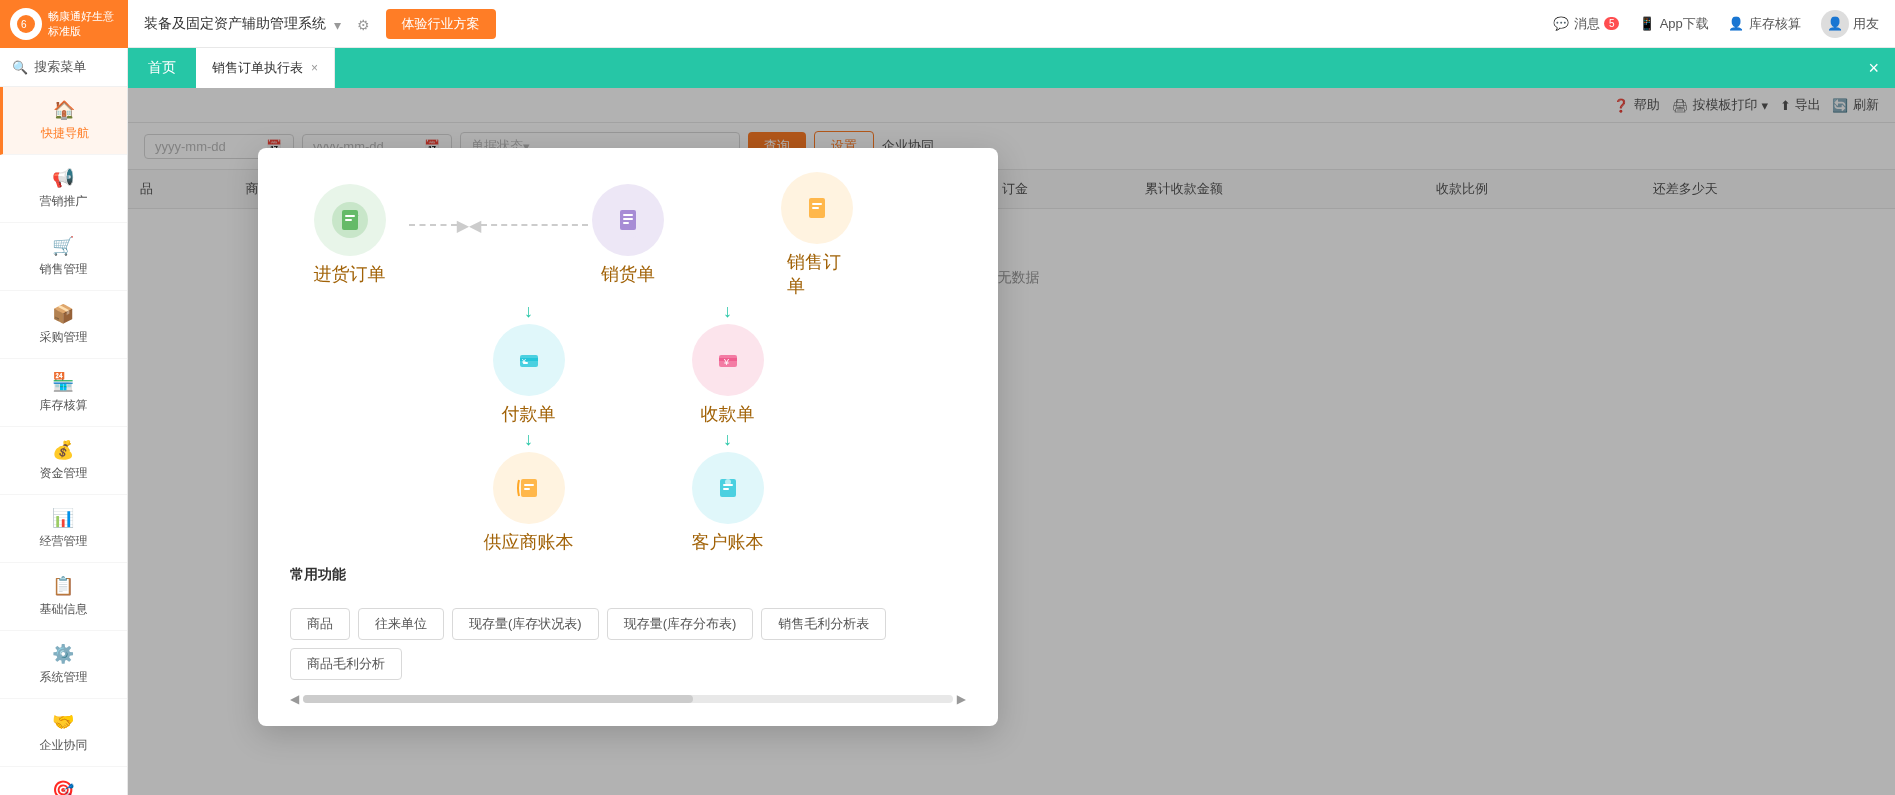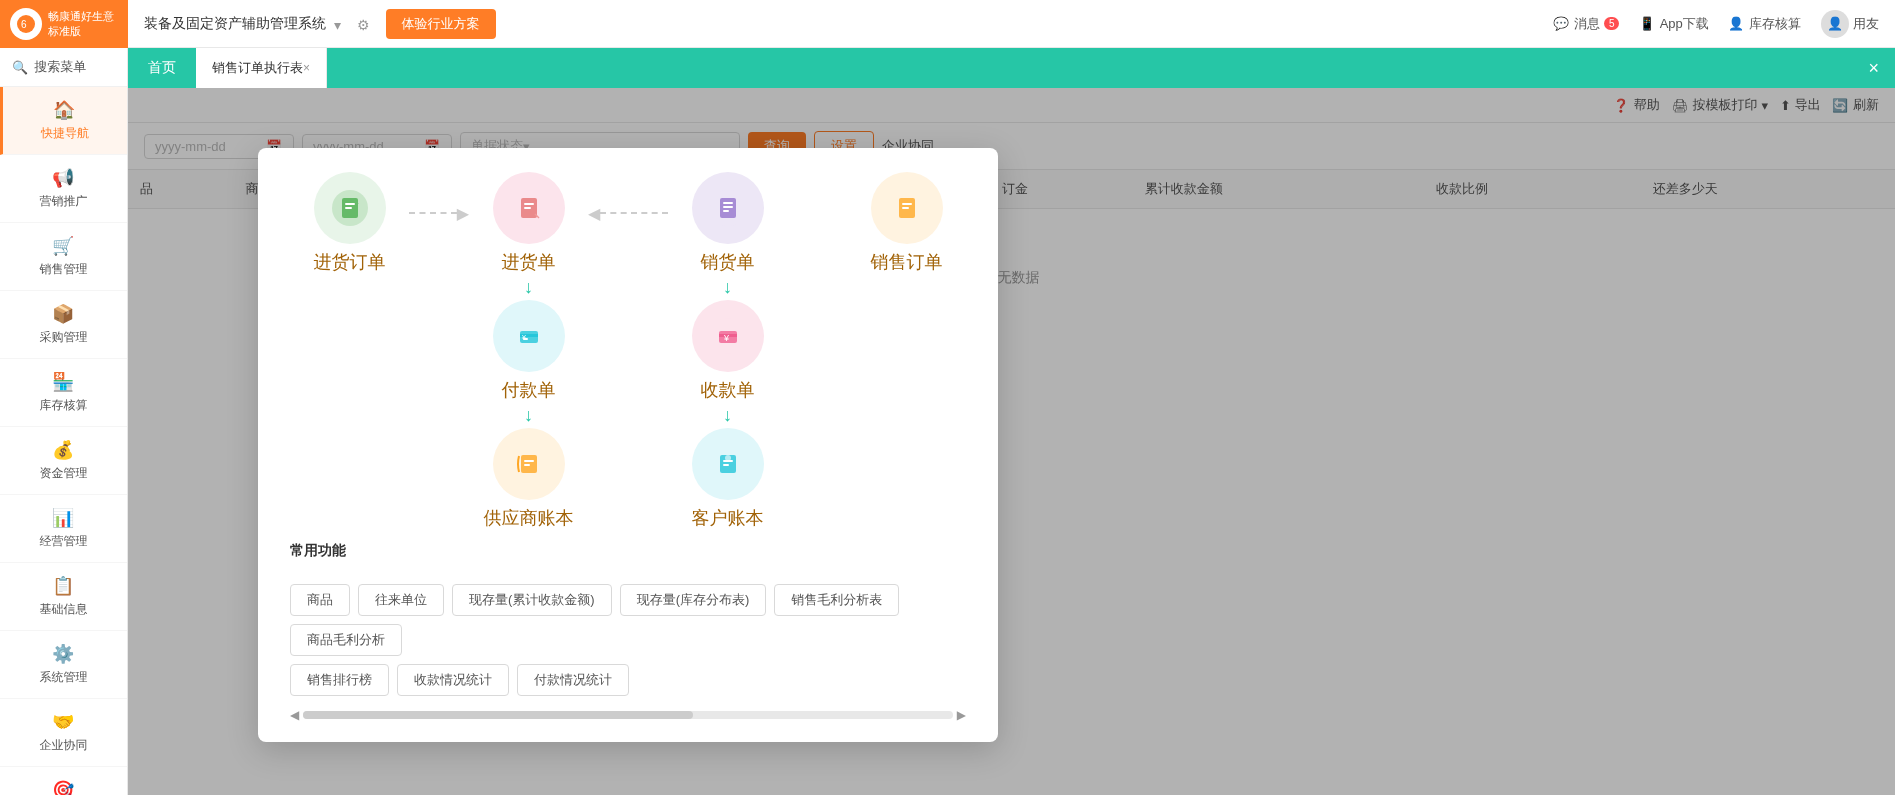--- a/index.html
+++ b/index.html
@@ -59,21 +59,21 @@
     .tab-bar {
       display: flex; align-items: center; background: #26c6a6;
       height: 40px; padding: 0; position: relative;
     }
     .tab-home {
       padding: 0 20px; height: 40px; display: flex; align-items: center;
       color: #fff; cursor: pointer; font-size: 14px; background: #26c6a6;
     }
     .tab-item {
       padding: 0 16px; height: 40px; display: flex; align-items: center;
-      background: #fff; color: #333; cursor: pointer; font-size: 13px; 
+      background: #fff; color: #333; cursor: pointer; font-size: 13px; gap: 8px;
       border-right: 1px solid #e8e8e8;
     }
     .tab-item .close-btn { color: #999; font-size: 12px; cursor: pointer; }
     .tab-close-all {
       margin-left: auto; padding: 0 16px; color: #fff; cursor: pointer;
       font-size: 18px; display: flex; align-items: center;
     }
 
     
     .toolbar {
@@ -348,32 +348,20 @@
               </svg>
             </div>
             <span class="flow-label">进货订单</span>
           </div>
 
           <div style="display:flex;align-items:center;padding-bottom:20px;">
             <div style="flex:1;border-top:2px dashed #ccc;"></div>
             <span style="color:#ccc;font-size:16px;">▶</span>
           </div>
 
-          <div class="flow-grid-item">
-            <div class="flow-circle red-light">
-              <svg width="36" height="36" viewBox="0 0 36 36">
-                <circle cx="18" cy="18" r="18" fill="#fce4ec"></circle>
-                <rect x="10" y="8" width="16" height="20" rx="2" fill="#e57373" opacity="0.8"></rect>
-                <rect x="13" y="13" width="10" height="2" rx="1" fill="#fff"></rect>
-                <rect x="13" y="17" width="7" height="2" rx="1" fill="#fff"></rect>
-                <path d="M24 24 L28 28" stroke="#ef9a9a" stroke-width="1.5"></path>
-              </svg>
-            </div>
-            <span class="flow-label">进货单</span>
-          </div>
 
           <div style="display:flex;align-items:center;padding-bottom:20px;">
             <span style="color:#ccc;font-size:16px;">◀</span>
             <div style="flex:1;border-top:2px dashed #ccc;"></div>
           </div>
 
           <div class="flow-grid-item">
             <div class="flow-circle purple">
               <svg width="36" height="36" viewBox="0 0 36 36">
                 <circle cx="18" cy="18" r="18" fill="#ede7f6"></circle>
@@ -486,29 +474,24 @@
           </div>
           <div></div>
             <div></div>
         </div>
 
         <div class="common-section">
           <div class="common-title">常用功能</div>
           <div class="common-btns">
             <button class="common-btn">商品</button>
             <button class="common-btn">往来单位</button>
-            <button class="common-btn">现存量(累计收款金额)</button>
+            <button class="common-btn">现存量(库存状况表)</button>
             <button class="common-btn">现存量(库存分布表)</button>
             <button class="common-btn">销售毛利分析表</button>
             <button class="common-btn">商品毛利分析</button>
-          </div>
-          <div class="common-btns">
-            <button class="common-btn">销售排行榜</button>
-            <button class="common-btn">收款情况统计</button>
-            <button class="common-btn">付款情况统计</button>
           </div>
         </div>
 
         <div class="popup-scrollbar">
           <span class="scroll-arrow">◀</span>
           <div class="scroll-track">
             <div class="scroll-thumb"></div>
           </div>
           <span class="scroll-arrow">▶</span>
         </div>

